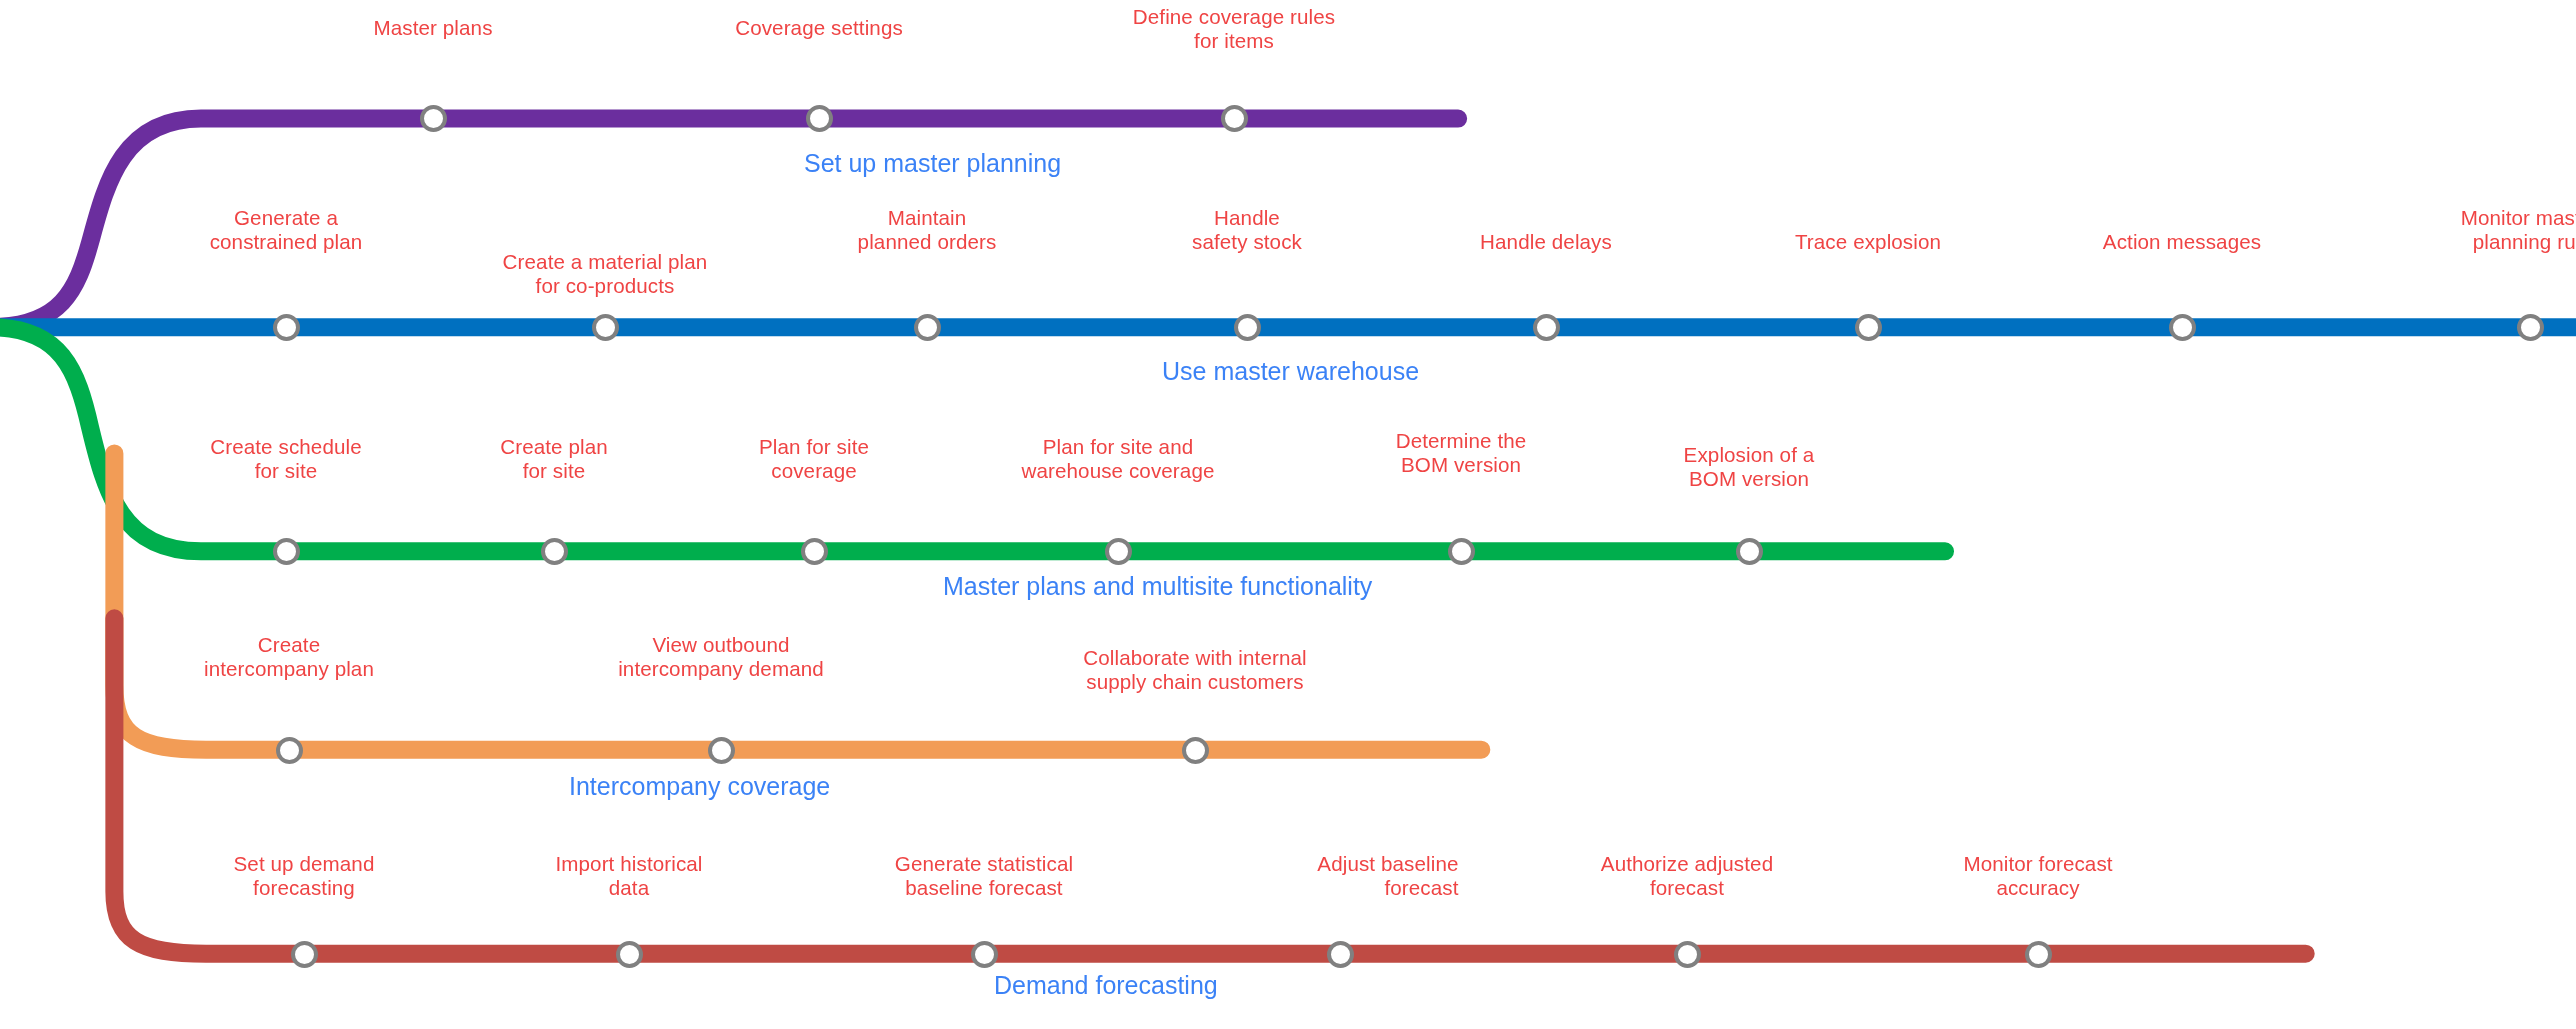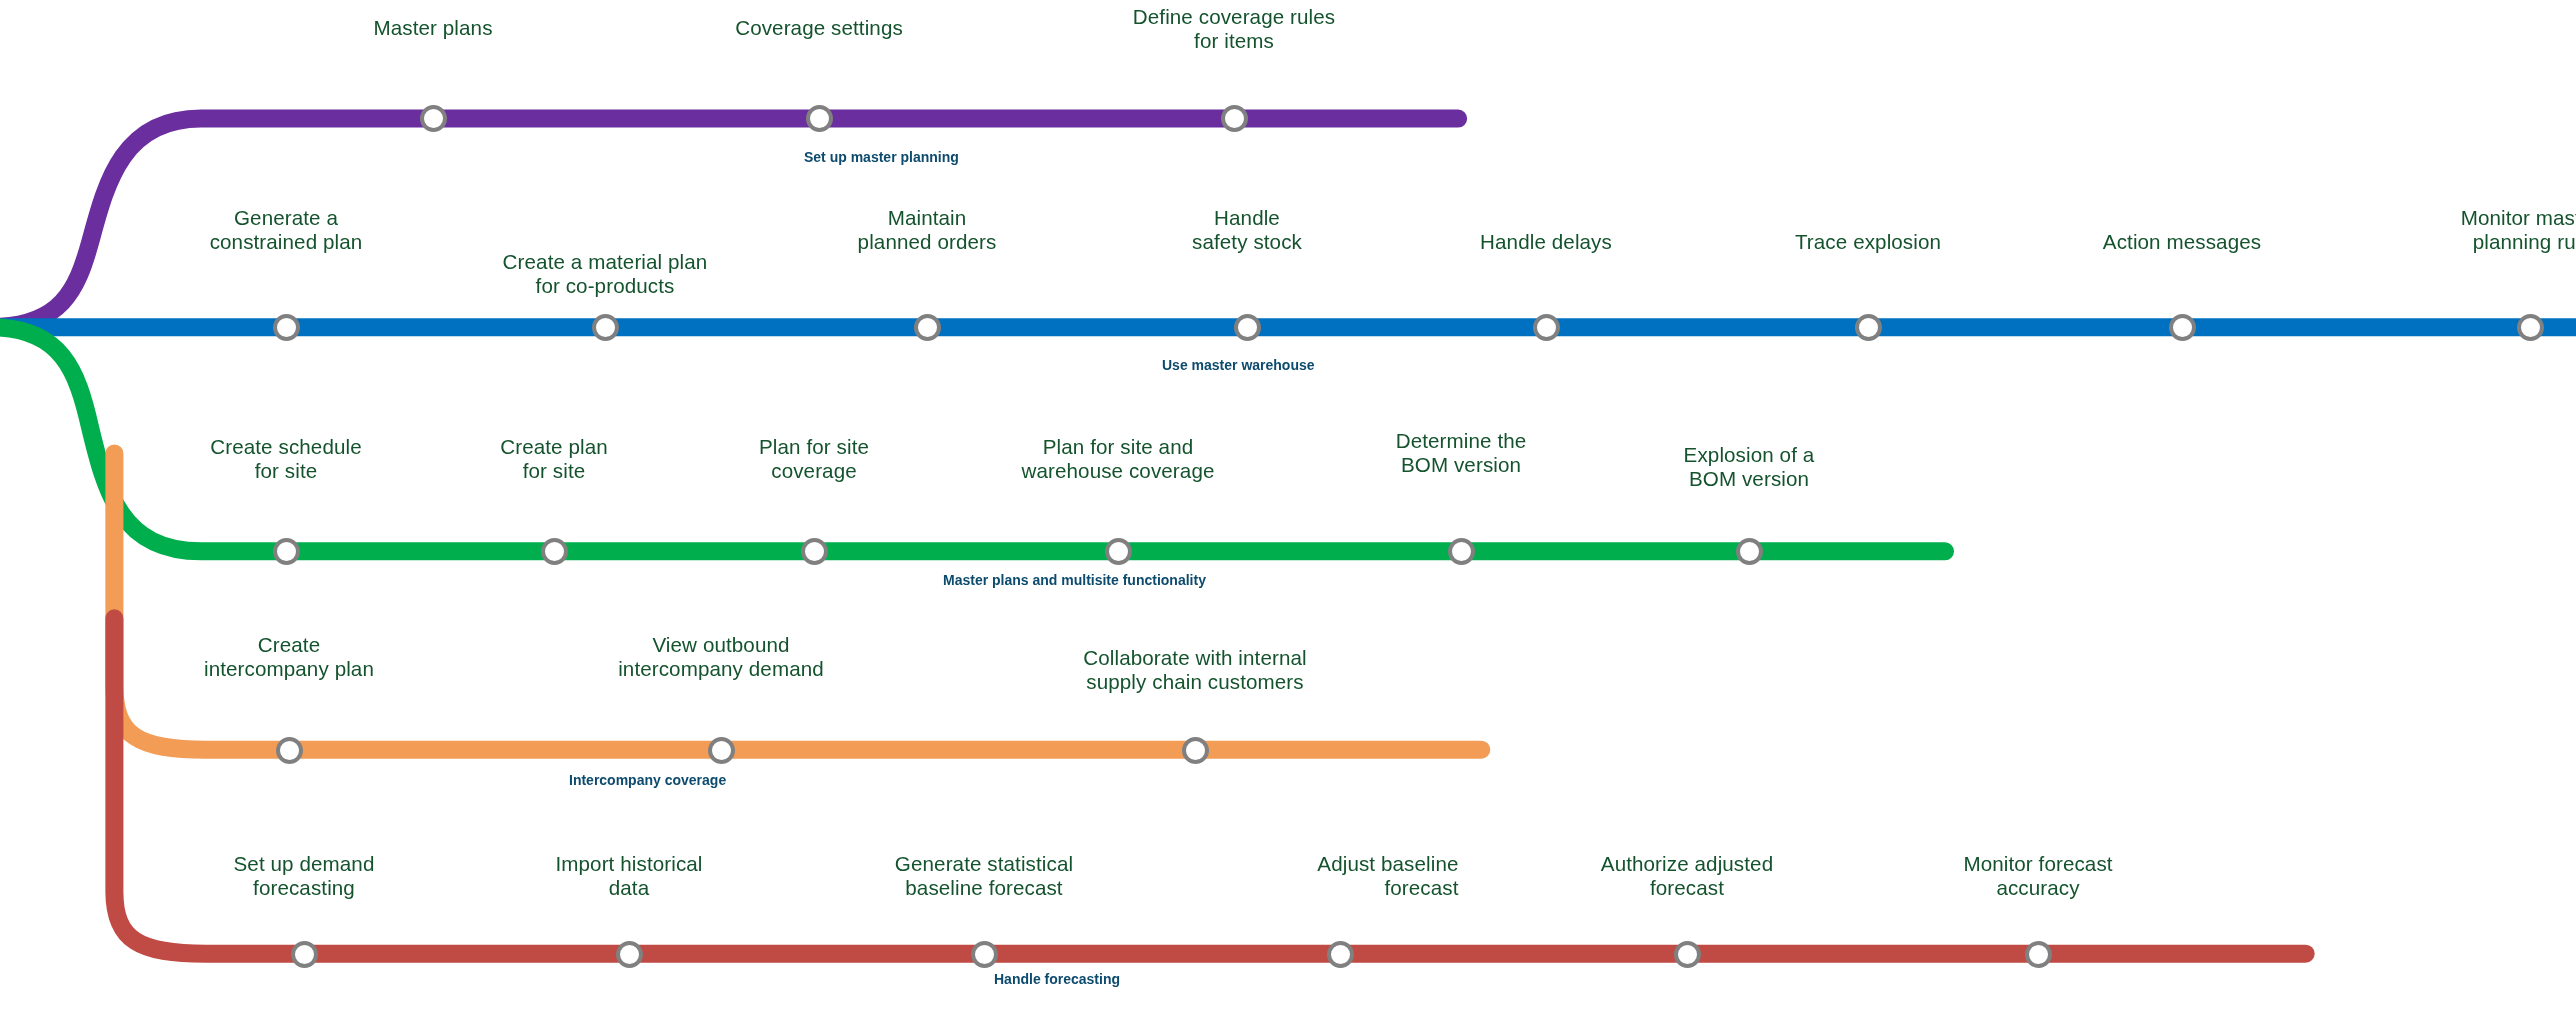--- a/index.html
+++ b/index.html
@@ -32,34 +32,34 @@
     border-radius:50%;
     background:#ffffff;
     border:4.6px solid #808080;
     box-sizing:border-box;
     z-index:5;
   }
   
   .stop-label{
     position:absolute;
     text-align:center;
-    color:#14532d;
+    color:#ef4444;
     font-size:20.6px;
     line-height:1.16;
     letter-spacing:0.1px;
     white-space:pre-line;
     z-index:6;
     transform:translate(-50%,0);
   }
   
   .line-title{
     position:absolute;
-    font-size:14px;
-    font-weight:bold;
-    color:#0c4a6e;
+    font-size:25px;
+    font-weight:normal;
+    color:#3b82f6;
     white-space:nowrap;
     z-index:6;
   }
 </style>
 </head>
 <body>
 
 <div id="stage">
 
   <svg id="track-svg" viewBox="0 0 5250 1999" preserveAspectRatio="none">
@@ -128,21 +128,21 @@
       <div class="line-title" style="left: 569px; top: 772px;">Intercompany coverage</div>
       <div class="station" style="left: 289px; top: 750px; border-color: rgb(128, 128, 128); background: rgb(255, 255, 255);"></div>
       <div class="stop-label" style="left: 289px; top: 633px; width: 258px;">Create
 intercompany plan</div>
       <div class="station" style="left: 721px; top: 750px; border-color: rgb(128, 128, 128); background: rgb(255, 255, 255);"></div>
       <div class="stop-label" style="left: 721px; top: 633px; width: 330px;">View outbound
 intercompany demand</div>
       <div class="station" style="left: 1195px; top: 750px; border-color: rgb(128, 128, 128); background: rgb(255, 255, 255);"></div>
       <div class="stop-label" style="left: 1195px; top: 646px; width: 371px;">Collaborate with internal
 supply chain customers</div>
-      <div class="line-title" style="left: 994px; top: 971px;">Handle forecasting</div>
+      <div class="line-title" style="left: 994px; top: 971px;">Demand forecasting</div>
       <div class="station" style="left: 304px; top: 954px; border-color: rgb(128, 128, 128); background: rgb(255, 255, 255);"></div>
       <div class="stop-label" style="left: 304px; top: 852px; width: 237px;">Set up demand
 forecasting</div>
       <div class="station" style="left: 629px; top: 954px; border-color: rgb(128, 128, 128); background: rgb(255, 255, 255);"></div>
       <div class="stop-label" style="left: 629px; top: 852px; width: 237px;">Import historical
 data</div>
       <div class="station" style="left: 984px; top: 954px; border-color: rgb(128, 128, 128); background: rgb(255, 255, 255);"></div>
       <div class="stop-label" style="left: 984px; top: 852px; width: 299px;">Generate statistical
 baseline forecast</div>
       <div class="station" style="left: 1340px; top: 954px; border-color: rgb(128, 128, 128); background: rgb(255, 255, 255);"></div>

